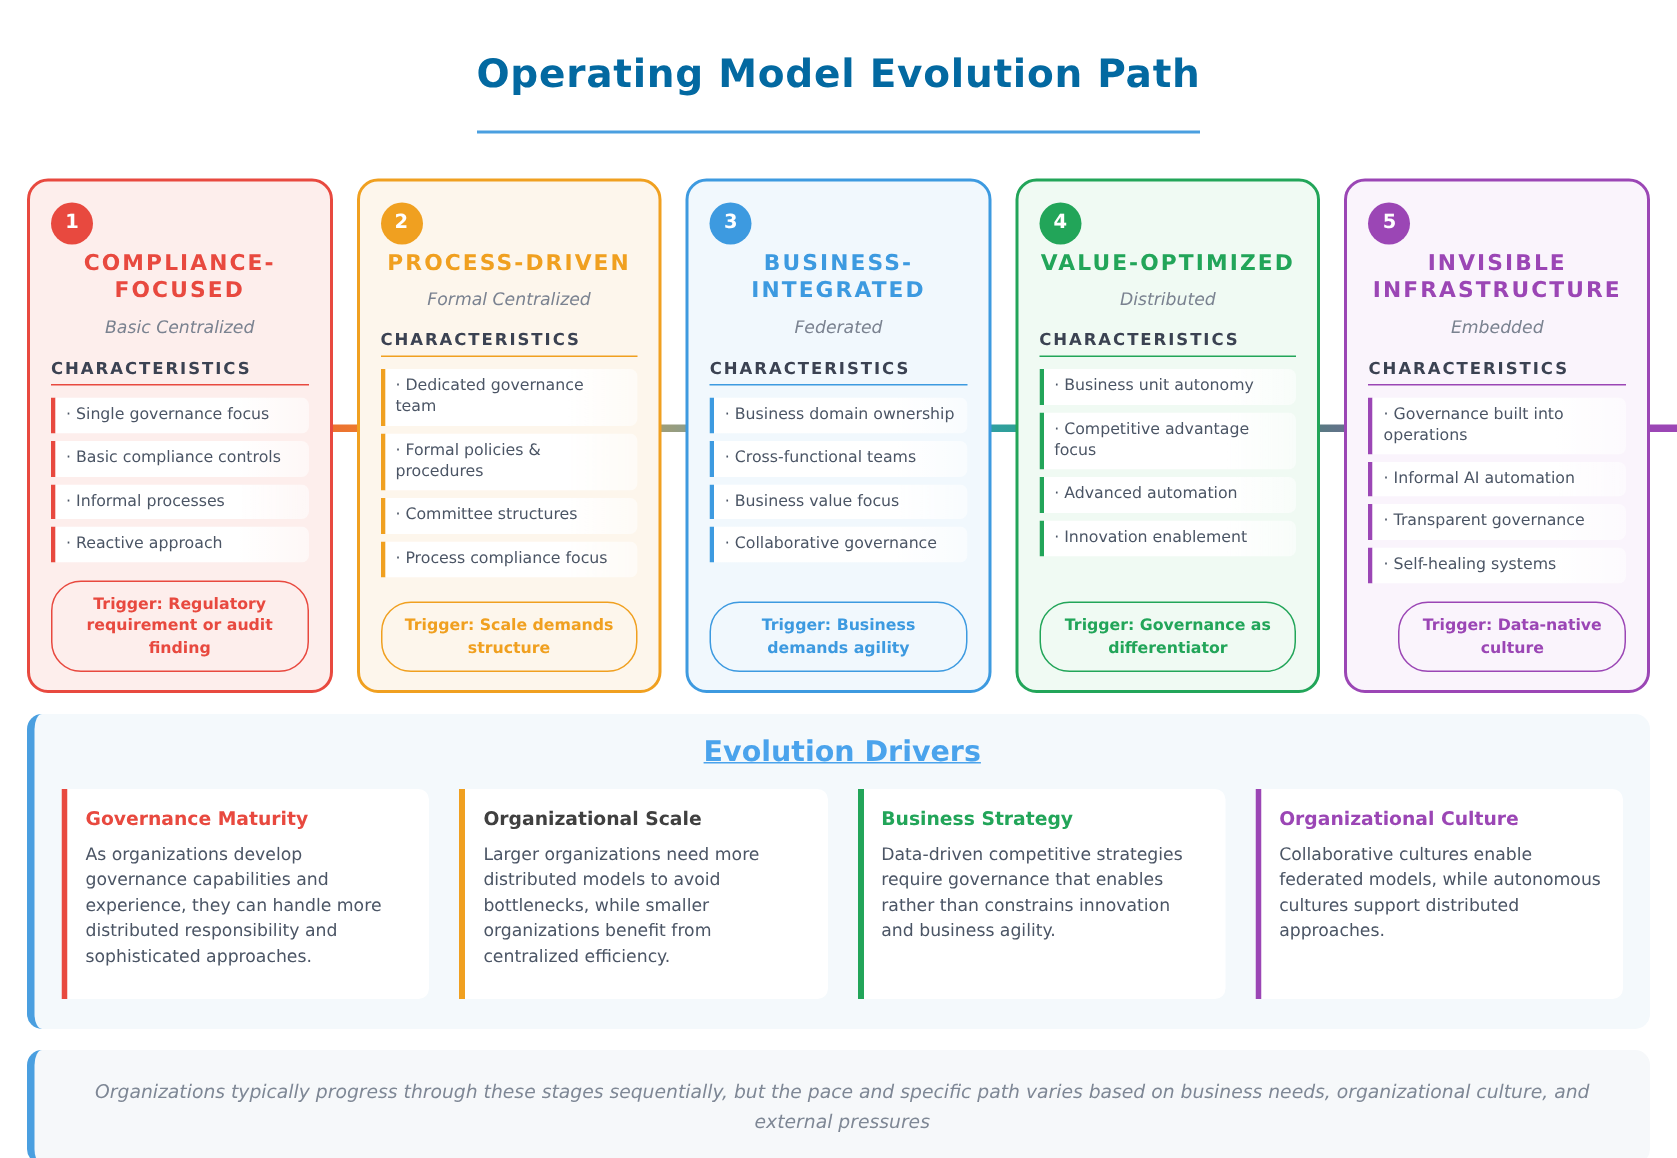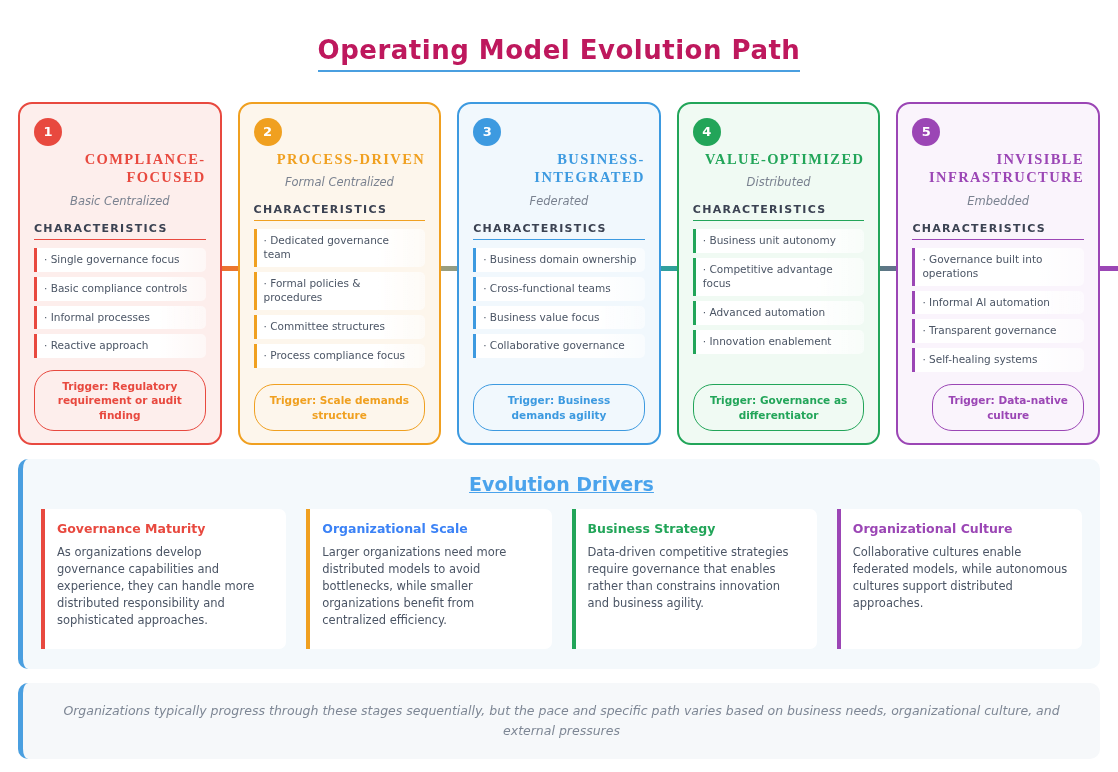--- a/index.html
+++ b/index.html
@@ -20,22 +20,22 @@
   
   #page-title-wrap {
     text-align: center;
     padding-top: 18px;
   }
   #page-title {
     display: inline-block;
     font-size: 26px;
     font-weight: bold;
     letter-spacing: 0.5px;
-    color: #be185d;
-    padding-bottom: 5px;
+    color: #0369a1;
+    padding-bottom: 22px;
     border-bottom: 2.5px solid #4a9fe0;
   }
 
   
   #stages {
     position: relative;
     margin: 12px 18px 0 18px;
     display: flex;
     gap: 16px;
     height: 343px;
@@ -68,27 +68,26 @@
     color: #ffffff;
     font-size: 13px;
     font-weight: bold;
     display: flex;
     align-items: center;
     justify-content: center;
     margin-bottom: 2px;
   }
 
   .stage-name {
-    text-align: right;
+    text-align: center;
     font-size: 14.5px;
     font-weight: bold;
     letter-spacing: 1.4px;
     line-height: 1.28;
     margin-top: 2px;
-    font-family: Liberation Serif, serif;
   }
   .stage-model {
     text-align: center;
     font-style: italic;
     font-size: 11.5px;
     color: #7a8290;
     margin-top: 7px;
   }
 
   .char-heading {
@@ -266,21 +265,21 @@
   </div>
 
 <div id="drivers-panel">
   <div id="drivers-title">Evolution Drivers</div>
   <div id="drivers-grid">
       <div class="driver-card" style="border-left-color: rgb(232, 73, 63);">
         <div class="driver-title" style="color: rgb(232, 73, 63);">Governance Maturity</div>
         <div class="driver-desc">As organizations develop governance capabilities and experience, they can handle more distributed responsibility and sophisticated approaches.</div>
       </div>
       <div class="driver-card" style="border-left-color: rgb(240, 160, 32);">
-        <div class="driver-title" style="color: #3b82f6;">Organizational Scale</div>
+        <div class="driver-title" style="color: #404040;">Organizational Scale</div>
         <div class="driver-desc">Larger organizations need more distributed models to avoid bottlenecks, while smaller organizations benefit from centralized efficiency.</div>
       </div>
       <div class="driver-card" style="border-left-color: rgb(34, 165, 89);">
         <div class="driver-title" style="color: rgb(34, 165, 89);">Business Strategy</div>
         <div class="driver-desc">Data-driven competitive strategies require governance that enables rather than constrains innovation and business agility.</div>
       </div>
       <div class="driver-card" style="border-left-color: rgb(155, 70, 181);">
         <div class="driver-title" style="color: rgb(155, 70, 181);">Organizational Culture</div>
         <div class="driver-desc">Collaborative cultures enable federated models, while autonomous cultures support distributed approaches.</div>
       </div>

